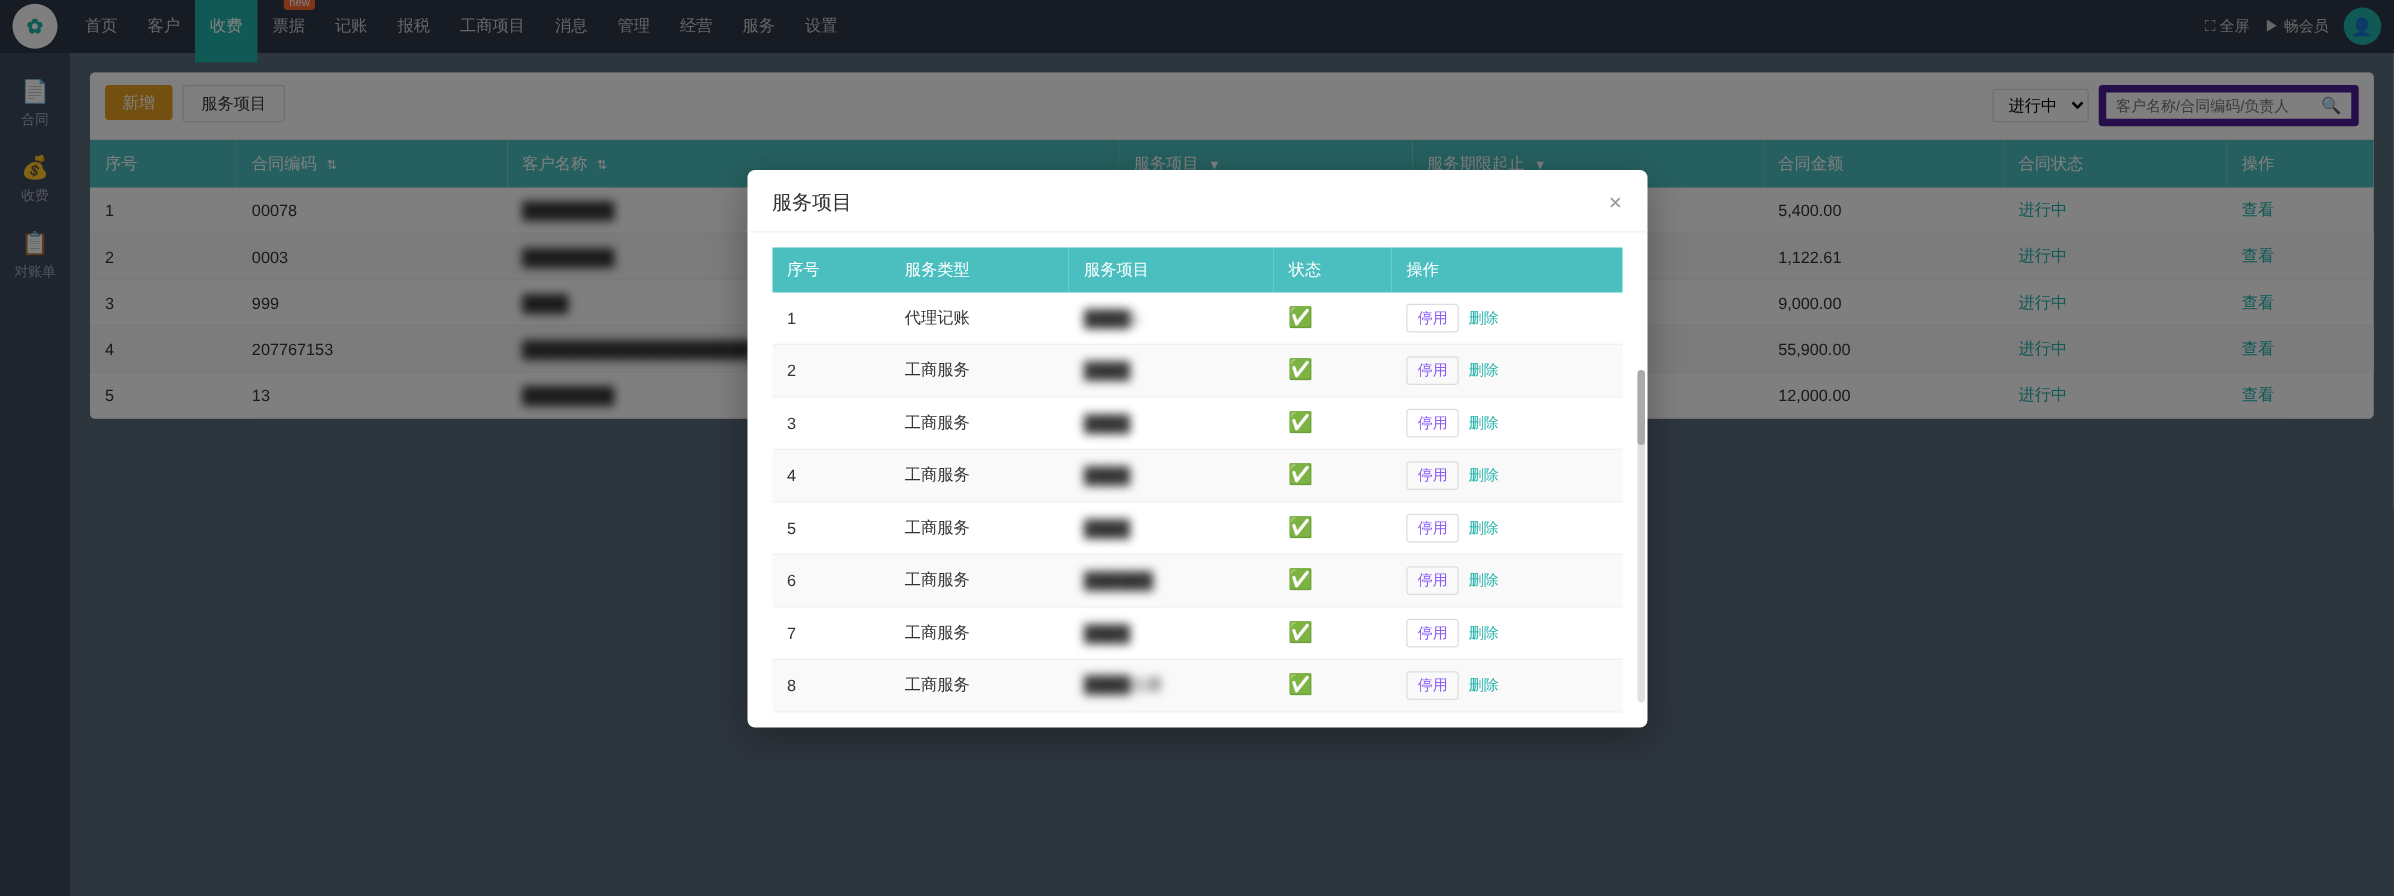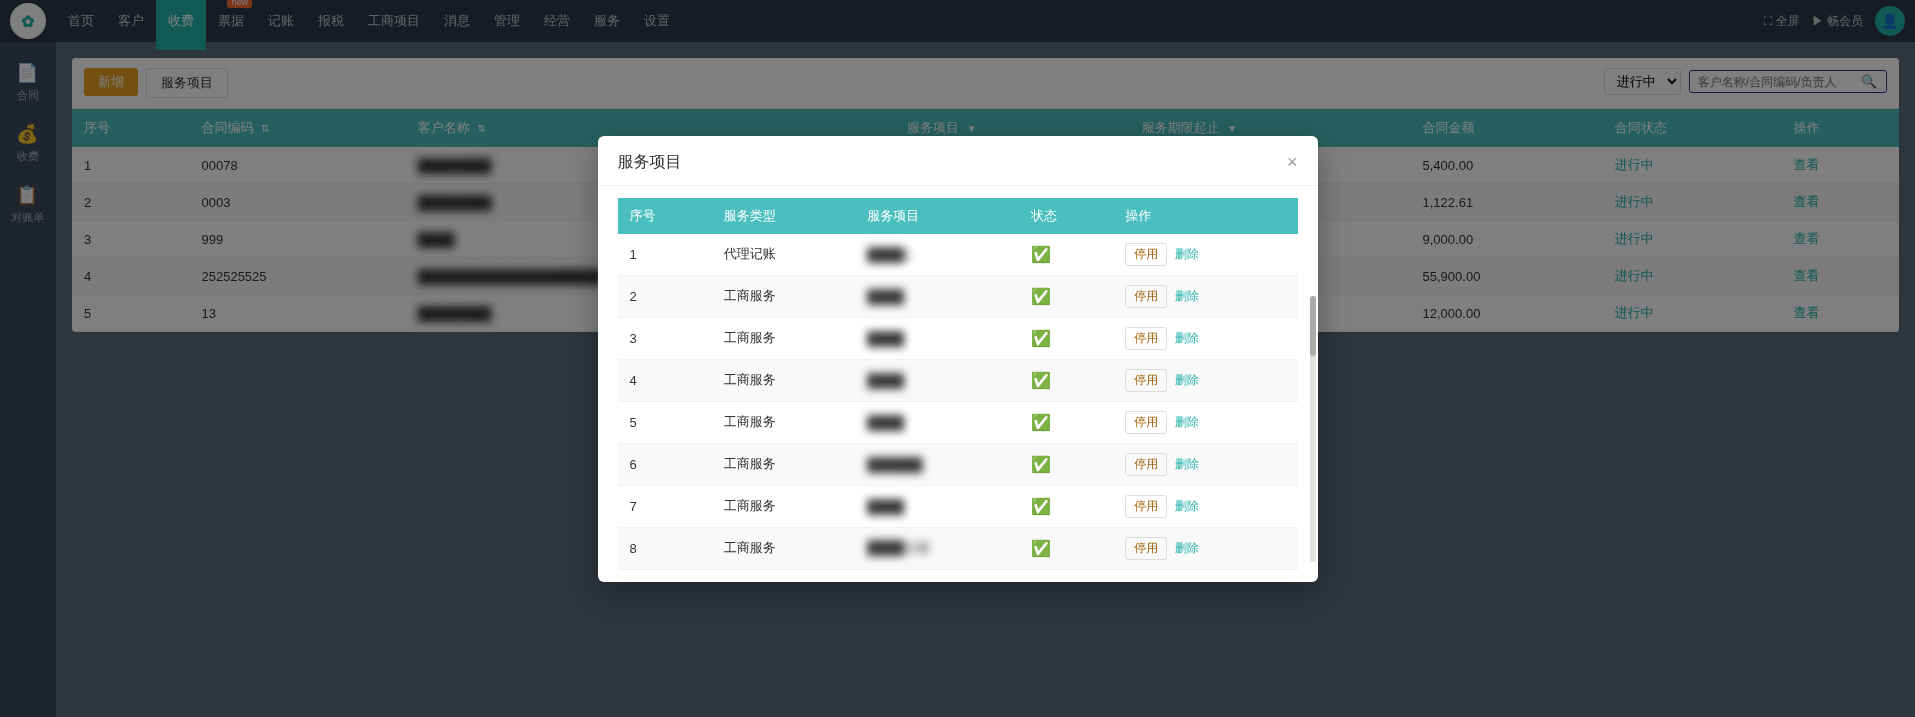--- a/index.html
+++ b/index.html
@@ -133,21 +133,21 @@
     }
     .status-select {
       border: 1px solid #ddd;
       padding: 4px 8px;
       border-radius: 3px;
       font-size: 13px;
       background: #fff;
     }
     .search-box {
       display: flex; align-items: center;
-      border: 1px solid #4c1d95;
+      border: 6px solid #4c1d95;
       border-radius: 3px;
       padding: 3px 8px;
       background: #fff;
       gap: 4px;
     }
     .search-box input {
       border: none; outline: none;
       font-size: 12px;
       width: 160px;
       color: #999;
@@ -251,21 +251,21 @@
     .modal-table tbody td {
       padding: 9px 12px;
       font-size: 13px;
       border-bottom: 1px solid #f0f0f0;
     }
     .status-check {
       color: #20b2aa;
       font-size: 16px;
     }
     .btn-stop {
-      color: #a16207;
+      color: #8b5cf6;
       background: none;
       border: 1px solid #ddd;
       padding: 2px 8px;
       border-radius: 3px;
       cursor: pointer;
       font-size: 12px;
       margin-right: 4px;
       font-family: Liberation Mono, monospace;
     }
     .btn-delete {
@@ -418,21 +418,21 @@
     <td>999</td>
     <td><span class="blurred">████</span></td>
     <td>小规模记账</td>
     <td>202305-202404</td>
     <td>9,000.00</td>
     <td><span class="status-badge">进行中</span></td>
     <td><span class="link-view">查看</span></td>
   </tr>
           <tr>
     <td>4</td>
-    <td>252525525</td>
+    <td>207767153</td>
     <td><span class="blurred">████████████████████</span></td>
     <td>一般纳税人...</td>
     <td>201807-202403</td>
     <td>55,900.00</td>
     <td><span class="status-badge">进行中</span></td>
     <td><span class="link-view">查看</span></td>
   </tr>
           <tr>
     <td>5</td>
     <td>13</td>

